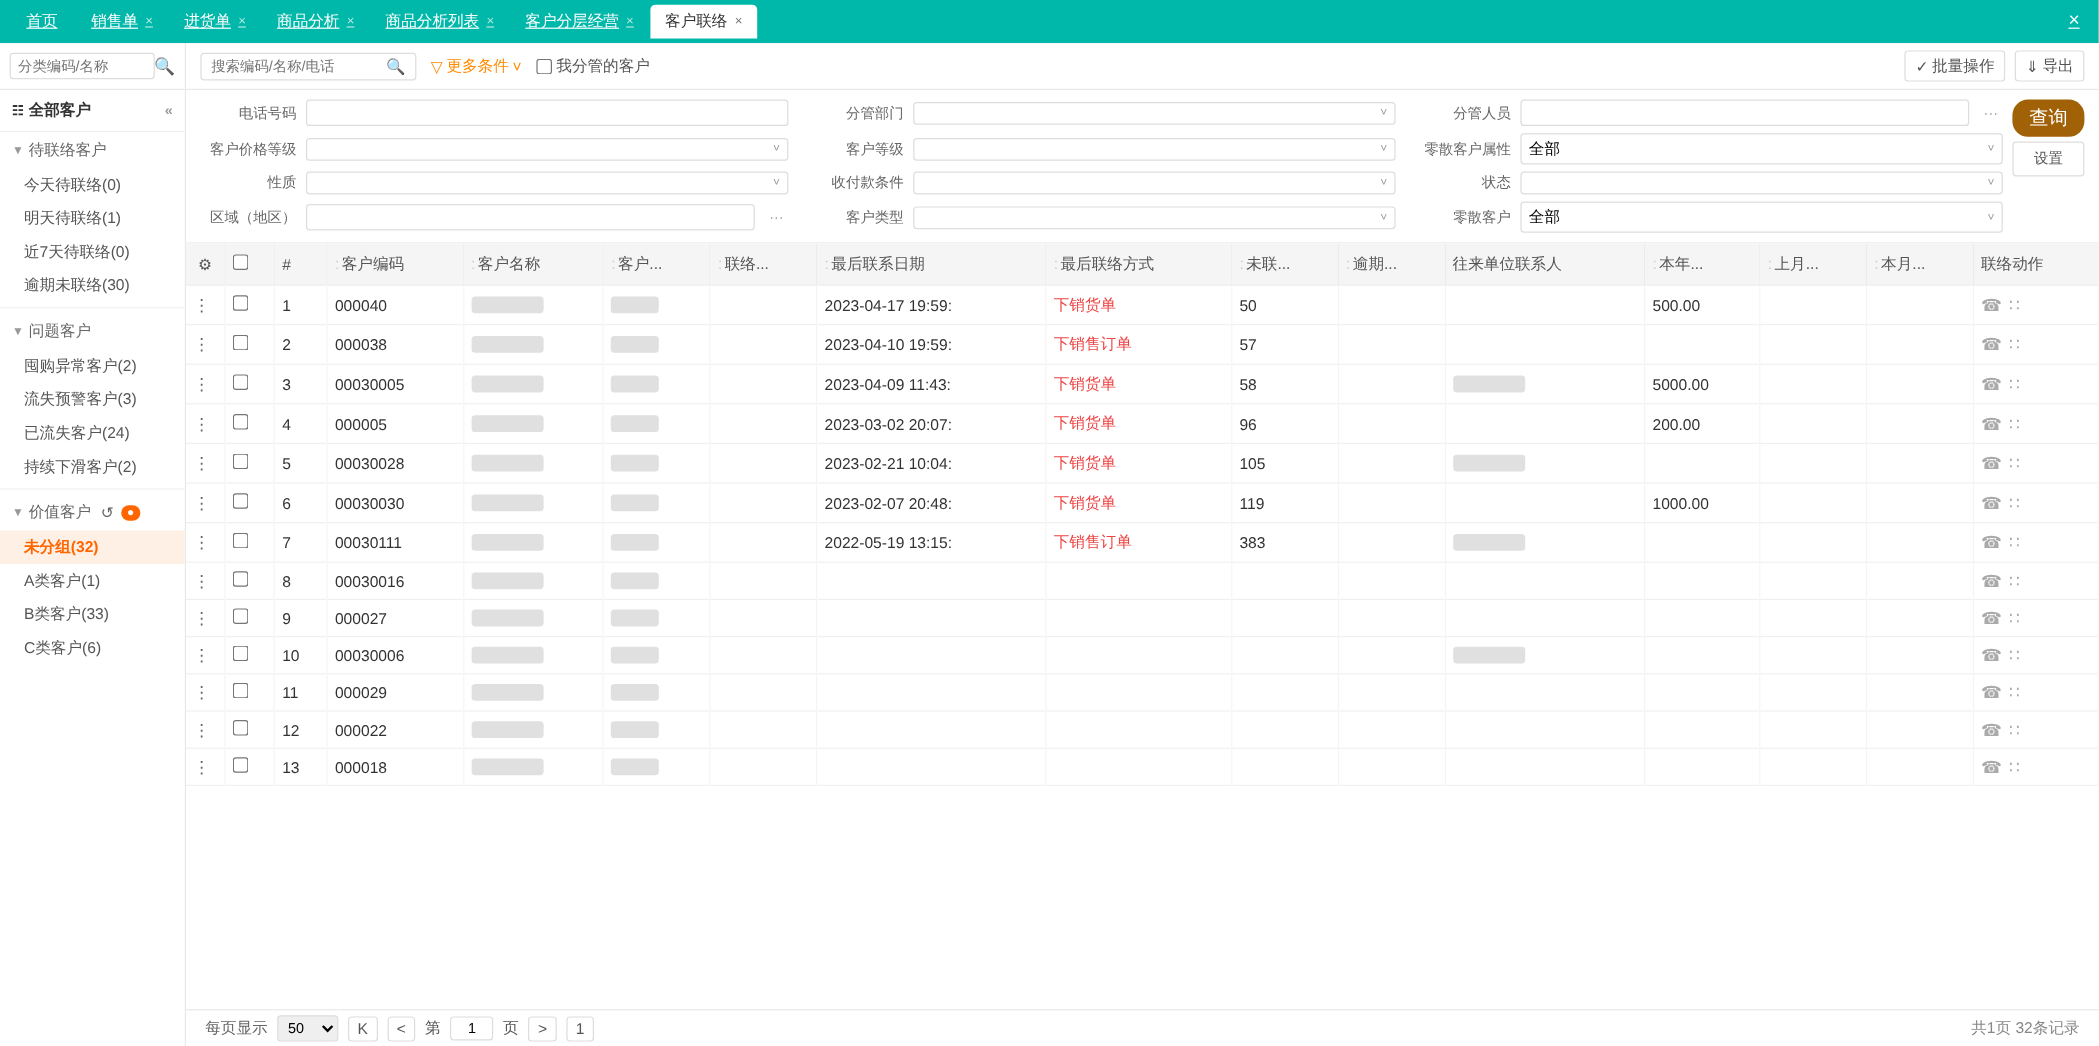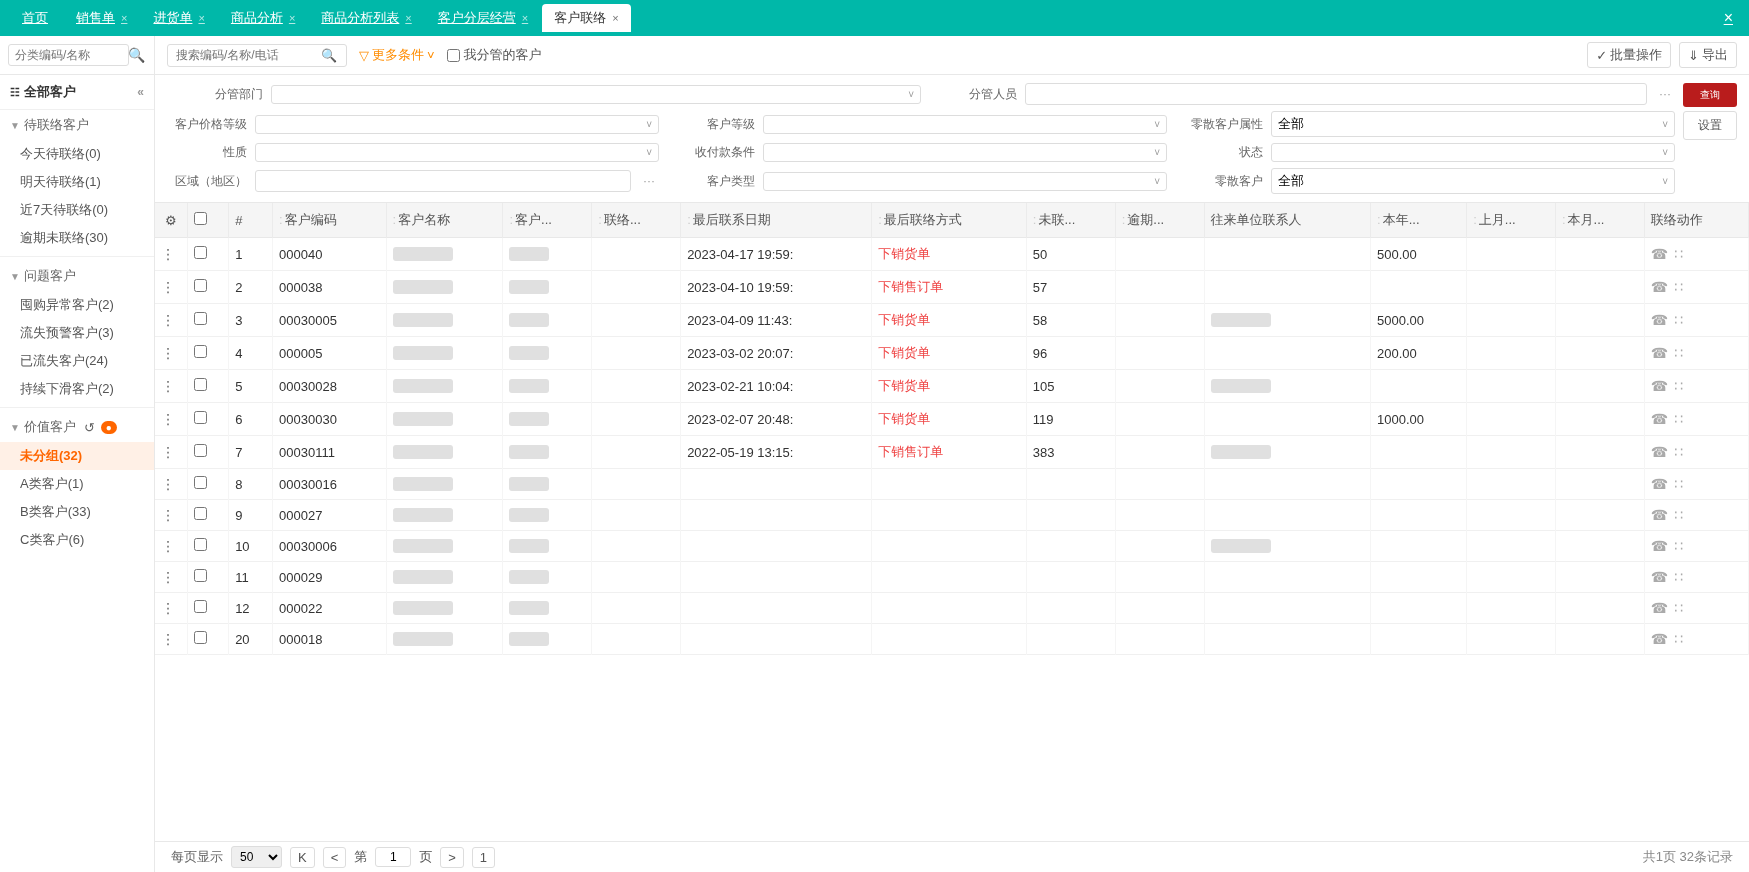--- a/index.html
+++ b/index.html
@@ -223,27 +223,27 @@
     .filter-select .arrow { color: #999; font-size: 10px; }
     .filter-ellipsis { color: #999; font-size: 12px; cursor: pointer; padding: 0 4px; }
 
     .filter-actions {
       display: flex;
       flex-direction: column;
       gap: 4px;
       margin-left: 8px;
     }
     .btn-query {
-      background: #b91c1c;
+      background: #a16207;
       color: white;
       border: none;
-      border-radius: 3px;
+      border-radius: 13px;
       padding: 5px 14px;
       cursor: pointer;
-      font-size: 10px;
+      font-size: 16px;
     }
     .btn-reset {
       background: white;
       color: #555;
       border: 1px solid #ddd;
       border-radius: 3px;
       padding: 5px 14px;
       cursor: pointer;
       font-size: 12px;
     }
@@ -490,20 +490,24 @@
           <span>导出</span>
         </div>
       </div>
     </div>
 
     <div class="advanced-filter">
       <div style="display:flex; gap:0; align-items:flex-start;">
         <div style="flex:1;">
 
           <div class="filter-row">
+            <div class="filter-cell">
+              <span class="filter-label">电话号码</span>
+              <input class="filter-input" type="text" style="">
+            </div>
             <div class="filter-cell" style="margin-left:16px;">
               <span class="filter-label">分管部门</span>
               <div class="filter-select">
                 <span></span>
                 <span class="arrow">˅</span>
               </div>
             </div>
             <div class="filter-cell" style="margin-left:16px;">
               <span class="filter-label">分管人员</span>
               <input class="filter-input" type="text" style="flex: 1 1 0%;">
@@ -883,21 +887,21 @@
     <td>
       <div class="action-icons">
         <span class="action-icon">☎</span>
         <span class="action-icon">∷</span>
       </div>
     </td>
   </tr>
             <tr>
     <td class="gear-cell">⋮</td>
     <td><input type="checkbox" style=""></td>
-    <td>20</td>
+    <td>13</td>
     <td>000018</td>
     <td><span class="blurred">&nbsp;&nbsp;&nbsp;&nbsp;&nbsp;&nbsp;&nbsp;&nbsp;</span></td>
     <td><span class="blurred-sm">&nbsp;&nbsp;&nbsp;&nbsp;</span></td>
     <td></td>
     <td></td>
     <td></td>
     <td></td>
     <td></td>
     <td></td>
     <td></td>

